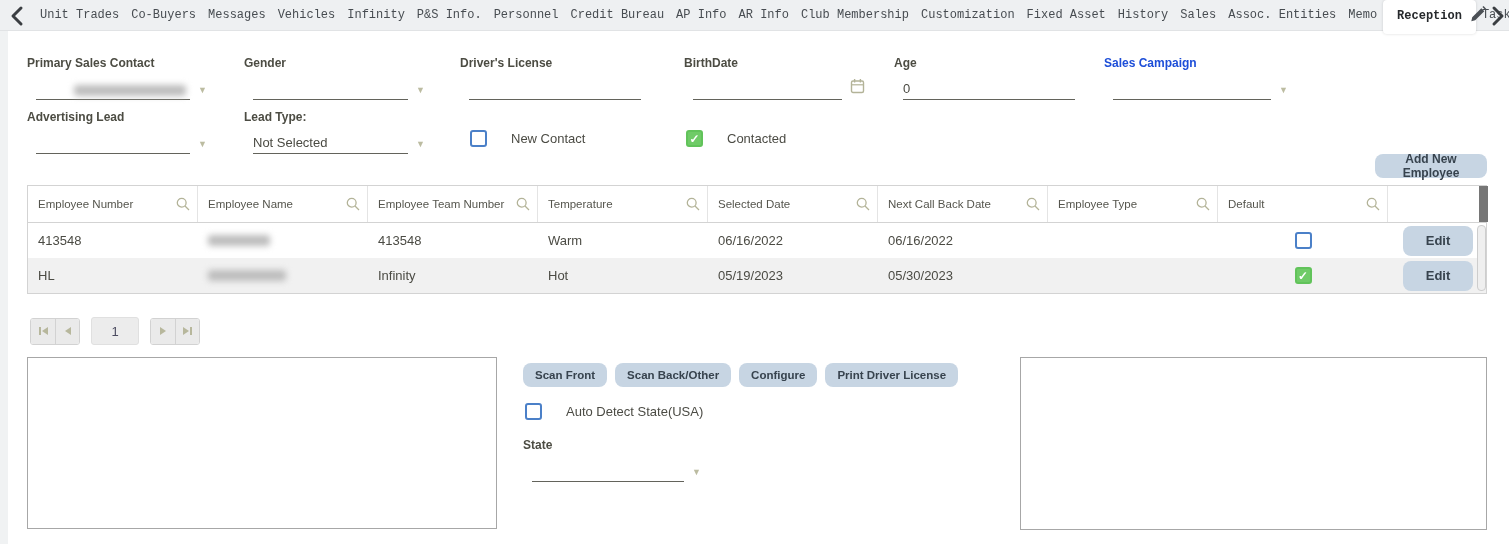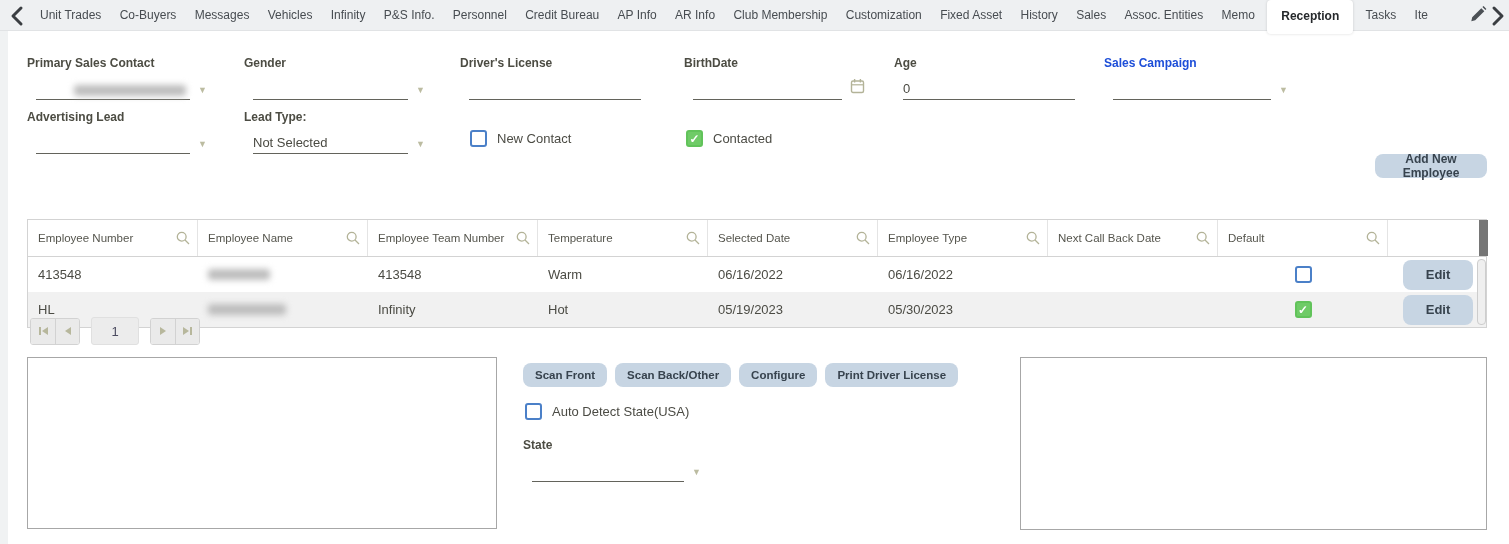--- a/index.html
+++ b/index.html
@@ -4,45 +4,45 @@
 <style>
   * { box-sizing: border-box; }
   body { margin:0; background:#ffffff; font-family:"Liberation Sans", sans-serif; }
   .screen { position:relative; width:1509px; height:544px; background:#fff; overflow:hidden; }
 
   
   .tabbar { position:absolute; left:0; top:0; width:1509px; height:31px; background:#eef0f2; border-bottom:1px solid #e1e3e5; }
   .back-btn { position:absolute; left:8px; top:5px; width:18px; height:22px; cursor:pointer; }
   .fwd-btn  { position:absolute; right:3px; top:5px; width:16px; height:22px; cursor:pointer; }
   .pencil-btn { position:absolute; right:22px; top:6px; width:18px; height:18px; cursor:pointer; }
-  .tabs { position:absolute; left:34px; top:0; width:1400px; height:15px; display:flex; justify-content:space-between; align-items:flex-start; }
+  .tabs { position:absolute; left:34px; top:0; width:1400px; height:15px; display:flex; align-items:flex-start;font-family:Liberation Mono, monospace; }
   .tab { line-height:30px; padding:0 6px; font-size:12px; color:#474c51; white-space:nowrap; cursor:pointer; }
   .tab.active { background:#fff; font-weight:bold; color:#26292c; height:34px; line-height:32px; padding:0 14px; border-radius:4px; box-shadow:0 0 3px rgba(0,0,0,.15); }
   .tab.clipped { max-width:26px; overflow:hidden; }
   .left-strip { position:absolute; left:0; top:31px; width:8px; height:513px; background:#f0f2f3; }
 
   
   .field { position:absolute; }
   .flabel { font-size:12px; font-weight:bold; color:#4c4c43; }
   .flabel.dim { color:#1d4ed8; }
   .fline { margin-left:9px; margin-top:7px; height:23px; border-bottom:1px solid #63635b; position:relative; display:flex; align-items:flex-end; padding-bottom:3px; font-size:13px; color:#4a4a42; }
   .dd { position:absolute; right:-17px; bottom:4px; font-size:9px; color:#bcbca1; cursor:pointer; }
   .cal { position:absolute; right:-23px; bottom:2px; cursor:pointer; }
   .redacted { height:11px; background:#bdbdbd; border-radius:3px; filter:blur(3px); }
 
   
   .cb { width:17px; height:17px; border:2px solid #4b80c8; border-radius:3px; background:#fff; cursor:pointer; flex:none; }
   .cb.checked { border-color:#61c35a; background:#6fcb67; color:#fff; font-size:12px; font-weight:bold; display:flex; align-items:center; justify-content:center; }
-  .cbrow { position:absolute; display:flex; align-items:center; gap:10px; font-size:13px; color:#4b4b44; }
+  .cbrow { position:absolute; display:flex; align-items:center; gap:24px; font-size:13px; color:#4b4b44; }
 
   
   .btn { background:#c7d5e3; border:none; border-radius:8px; color:#37434e; font-weight:bold; text-align:center; cursor:pointer; font-family:inherit; display:flex; align-items:center; justify-content:center; }
 
   
-  .table { position:absolute; left:27px; top:219px; width:1460px; border:1px solid #d3d3d3; background:#fff; }
+  .table { position:absolute; left:27px; top:185px; width:1460px; border:1px solid #d3d3d3; background:#fff; }
   .thead, .trow { display:grid; grid-template-columns:170px 170px 170px 170px 170px 170px 170px 170px 91px 9px; }
   .thead { height:37px; border-bottom:1px solid #d3d3d3; }
   .th { display:flex; align-items:center; justify-content:space-between; padding:0 7px 0 10px; border-right:1px solid #e4e4e4; font-size:11.5px; color:#55554d; cursor:pointer; }
   .th.noborder { border-right:none; }
   .th-scroll { background:#767676; border-right:none; cursor:pointer; }
   .trow { height:35px; font-size:13px; color:#4b4b44; background:#fff; }
   .trow.alt { background:#f1f1f1; }
   .td { display:flex; align-items:center; padding-left:10px; overflow:hidden; }
   .td.center { justify-content:center; padding-left:0; }
   .vthumb { position:absolute; right:0; top:39px; width:9px; height:66px; background:#efefef; border:1px solid #cdcdcd; border-radius:4px; cursor:pointer; }
@@ -219,28 +219,28 @@
           </svg>
         </div>
       <div class="th">
           <span>Selected Date</span>
           <svg width="14" height="14" viewBox="0 0 14 14">
             <circle cx="5.7" cy="5.7" r="4.4" fill="none" stroke="#b3b398" stroke-width="1.3"></circle>
             <line x1="9" y1="9" x2="13" y2="13" stroke="#b3b398" stroke-width="1.3"></line>
           </svg>
         </div>
       <div class="th">
+          <span>Next Call Back Date</span>
+          <svg width="14" height="14" viewBox="0 0 14 14">
+            <circle cx="5.7" cy="5.7" r="4.4" fill="none" stroke="#b3b398" stroke-width="1.3"></circle>
+            <line x1="9" y1="9" x2="13" y2="13" stroke="#b3b398" stroke-width="1.3"></line>
+          </svg>
+        </div>
+      <div class="th">
           <span>Employee Type</span>
-          <svg width="14" height="14" viewBox="0 0 14 14">
-            <circle cx="5.7" cy="5.7" r="4.4" fill="none" stroke="#b3b398" stroke-width="1.3"></circle>
-            <line x1="9" y1="9" x2="13" y2="13" stroke="#b3b398" stroke-width="1.3"></line>
-          </svg>
-        </div>
-      <div class="th">
-          <span>Next Call Back Date</span>
           <svg width="14" height="14" viewBox="0 0 14 14">
             <circle cx="5.7" cy="5.7" r="4.4" fill="none" stroke="#b3b398" stroke-width="1.3"></circle>
             <line x1="9" y1="9" x2="13" y2="13" stroke="#b3b398" stroke-width="1.3"></line>
           </svg>
         </div>
       <div class="th">
           <span>Default</span>
           <svg width="14" height="14" viewBox="0 0 14 14">
             <circle cx="5.7" cy="5.7" r="4.4" fill="none" stroke="#b3b398" stroke-width="1.3"></circle>
             <line x1="9" y1="9" x2="13" y2="13" stroke="#b3b398" stroke-width="1.3"></line>

